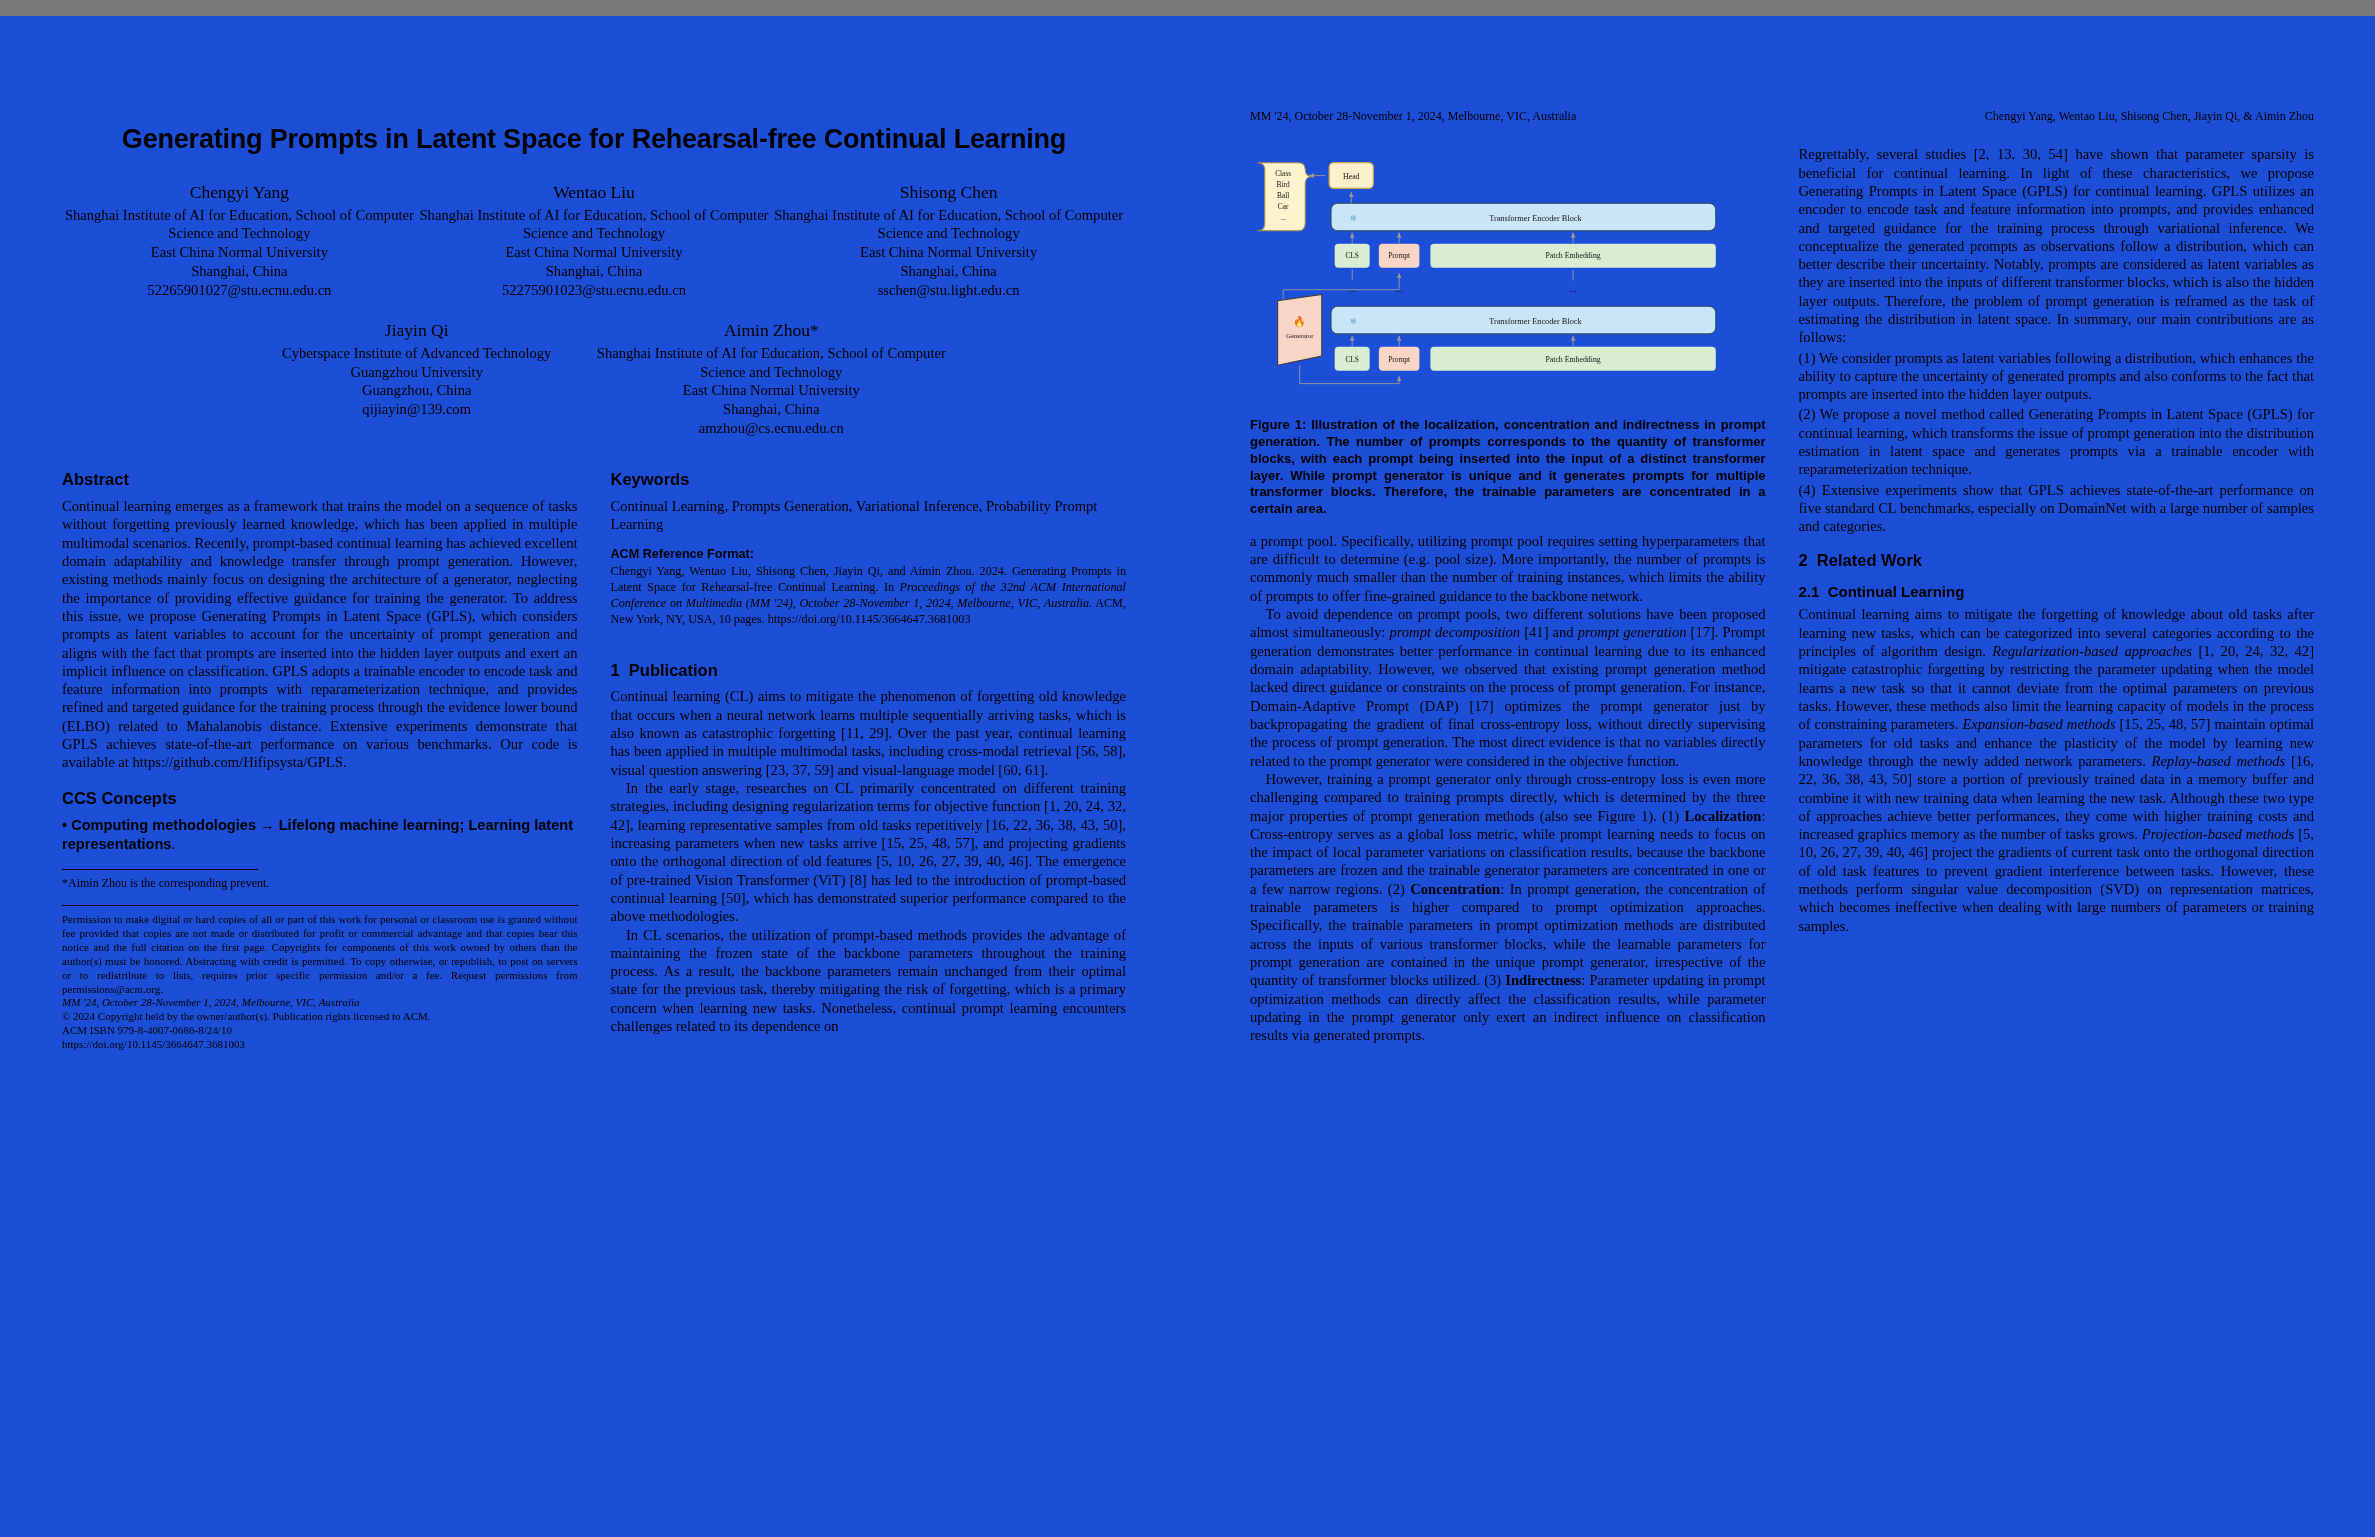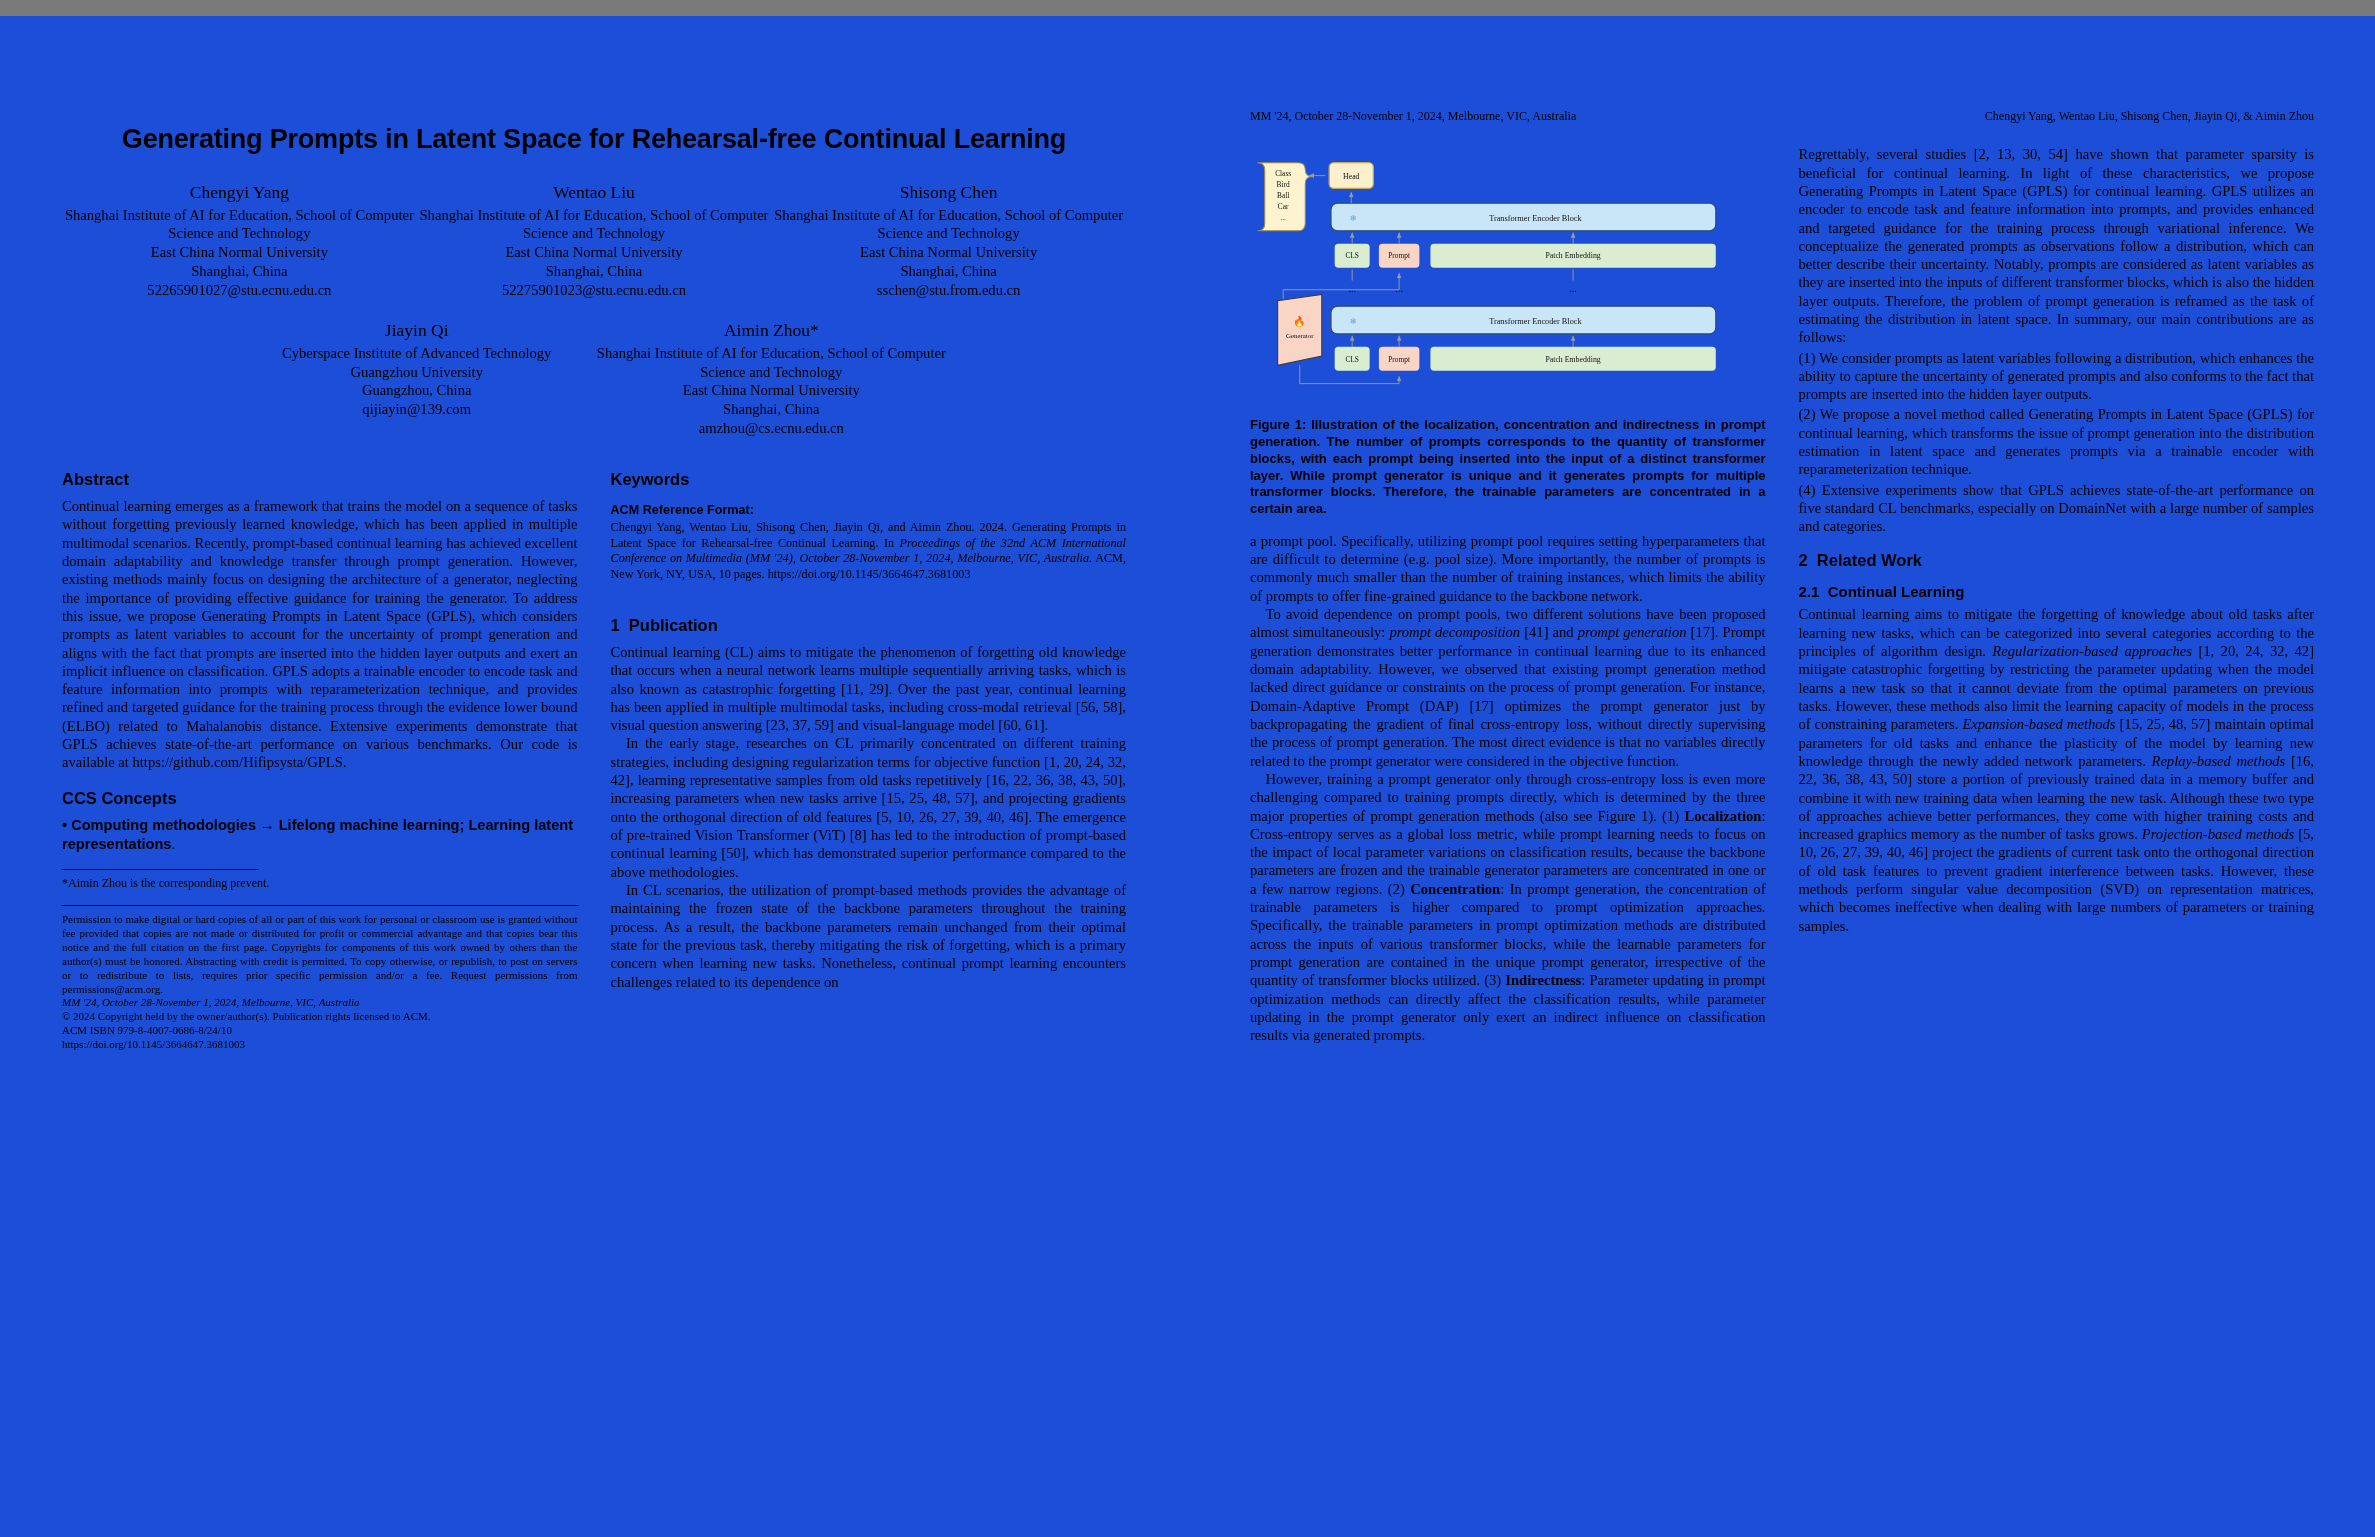--- a/index.html
+++ b/index.html
@@ -73,21 +73,21 @@
         <div class="aff">Shanghai Institute of AI for Education, School of Computer Science and Technology</div>
         <div class="aff">East China Normal University</div>
         <div class="aff">Shanghai, China</div>
         <div class="aff">52275901023@stu.ecnu.edu.cn</div>
       </div>
       <div class="author">
         <div class="name">Shisong Chen</div>
         <div class="aff">Shanghai Institute of AI for Education, School of Computer Science and Technology</div>
         <div class="aff">East China Normal University</div>
         <div class="aff">Shanghai, China</div>
-        <div class="aff">sschen@stu.from.edu.cn</div>
+        <div class="aff">sschen@stu.light.edu.cn</div>
       </div>
     </div>
 
     <div class="authors-row2">
       <div class="spacer"></div>
       <div class="author">
         <div class="name">Jiayin Qi</div>
         <div class="aff">Cyberspace Institute of Advanced Technology</div>
         <div class="aff">Guangzhou University</div>
         <div class="aff">Guangzhou, China</div>
@@ -121,20 +121,21 @@
         <hr class="rule-full">
         <div class="copy">Permission to make digital or hard copies of all or part of this work for personal or classroom use is granted without fee provided that copies are not made or distributed for profit or commercial advantage and that copies bear this notice and the full citation on the first page. Copyrights for components of this work owned by others than the author(s) must be honored. Abstracting with credit is permitted. To copy otherwise, or republish, to post on servers or to redistribute to lists, requires prior specific permission and/or a fee. Request permissions from permissions@acm.org.</div>
         <div class="copy" style="font-style:italic">MM '24, October 28-November 1, 2024, Melbourne, VIC, Australia</div>
         <div class="copy">© 2024 Copyright held by the owner/author(s). Publication rights licensed to ACM.</div>
         <div class="copy">ACM ISBN 979-8-4007-0686-8/24/10</div>
         <div class="copy">https://doi.org/10.1145/3664647.3681003</div>
       </div>
 
       <div class="col">
         <h2 class="sec">Keywords</h2>
+        <div class="kwds">Continual Learning, Prompts Generation, Variational Inference, Probability Prompt Learning</div>
 
         <div class="acmref-h">ACM Reference Format:</div>
         <div class="acmref"><span>Chengyi Yang, Wentao Liu, Shisong Chen, Jiayin Qi, and Aimin Zhou. 2024. Generating Prompts in Latent Space for Rehearsal-free Continual Learning. In </span><i>Proceedings of the 32nd ACM International Conference on Multimedia (MM '24), October 28-November 1, 2024, Melbourne, VIC, Australia.</i><span> ACM, New York, NY, USA, 10 pages. https://doi.org/10.1145/3664647.3681003</span></div>
 
         <h2 class="secnum" style="margin-top:33px"><span>1</span>&nbsp;&nbsp;<span>Publication</span></h2>
         <p class="body">Continual learning (CL) aims to mitigate the phenomenon of forgetting old knowledge that occurs when a neural network learns multiple sequentially arriving tasks, which is also known as catastrophic forgetting [11, 29]. Over the past year, continual learning has been applied in multiple multimodal tasks, including cross-modal retrieval [56, 58], visual question answering [23, 37, 59] and visual-language model [60, 61].</p>
         <p class="body ind">In the early stage, researches on CL primarily concentrated on different training strategies, including designing regularization terms for objective function [1, 20, 24, 32, 42], learning representative samples from old tasks repetitively [16, 22, 36, 38, 43, 50], increasing parameters when new tasks arrive [15, 25, 48, 57], and projecting gradients onto the orthogonal direction of old features [5, 10, 26, 27, 39, 40, 46]. The emergence of pre-trained Vision Transformer (ViT) [8] has led to the introduction of prompt-based continual learning [50], which has demonstrated superior performance compared to the above methodologies.</p>
         <p class="body ind">In CL scenarios, the utilization of prompt-based methods provides the advantage of maintaining the frozen state of the backbone parameters throughout the training process. As a result, the backbone parameters remain unchanged from their optimal state for the previous task, thereby mitigating the risk of forgetting, which is a primary concern when learning new tasks. Nonetheless, continual prompt learning encounters challenges related to its dependence on</p>
       </div>
     </div>

